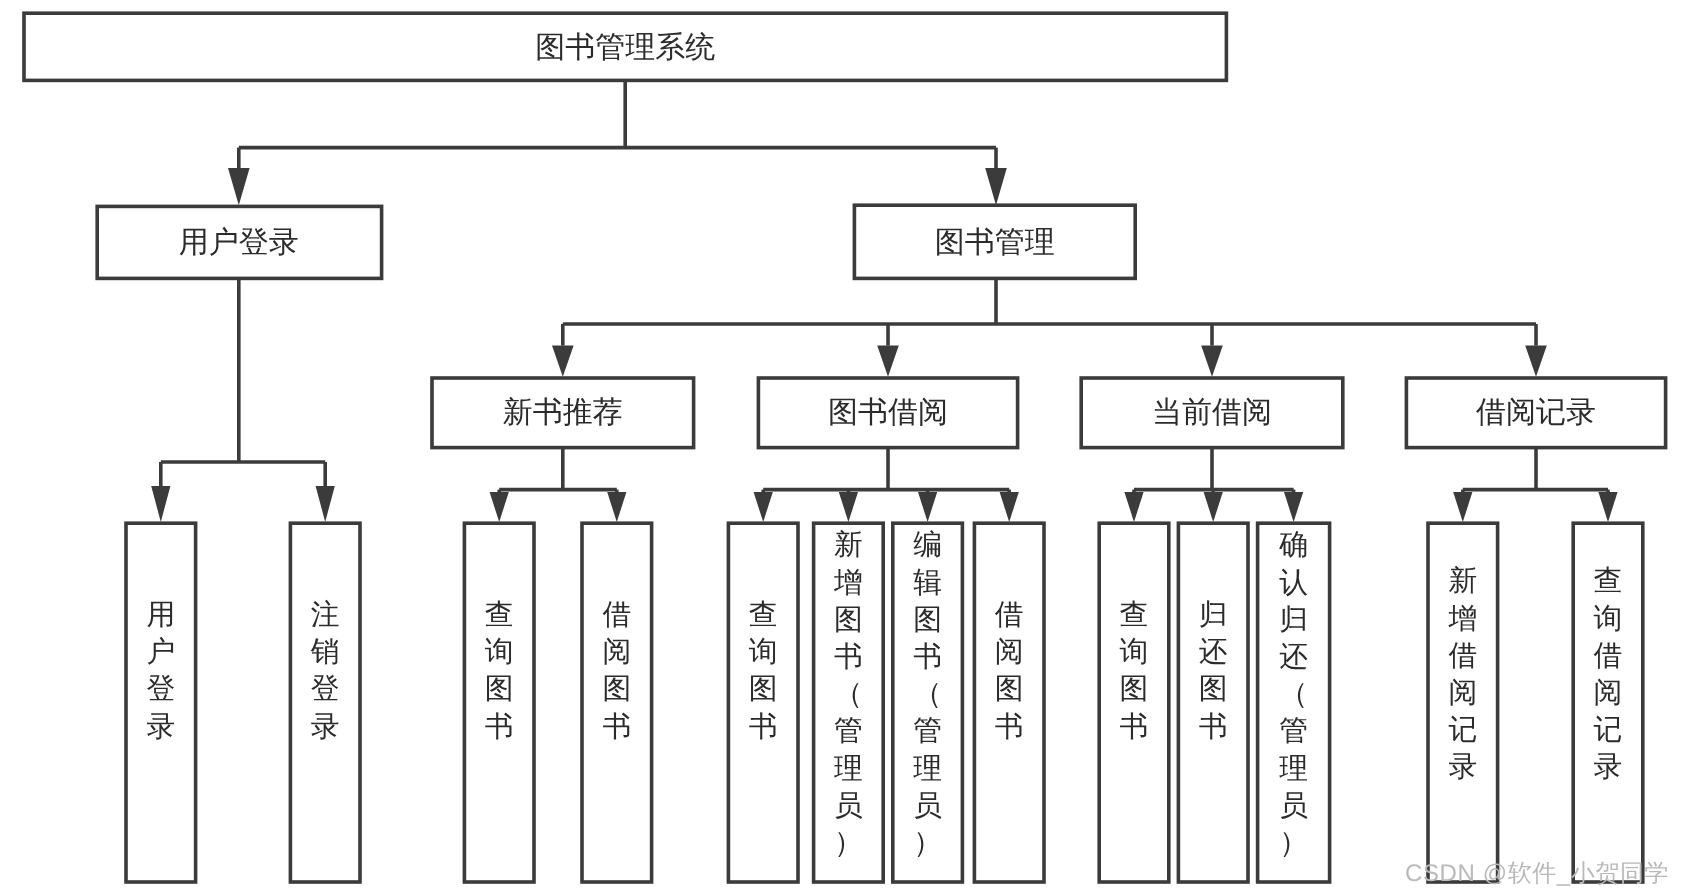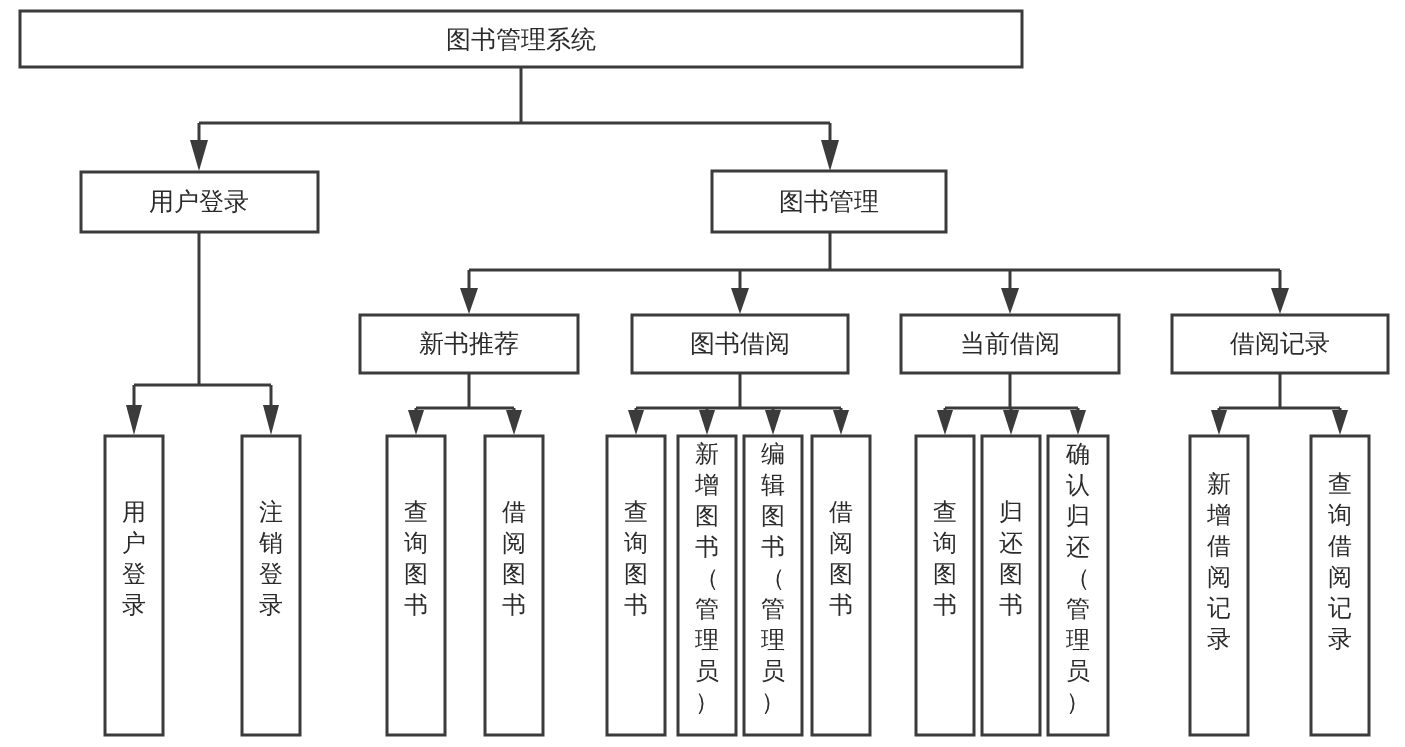--- a/index.html
+++ b/index.html
@@ -217,13 +217,14 @@
         <rect class="node-rect" x="1190" y="436" width="58" height="299"></rect>
         <text class="node-label-v" x="1219" y="492"><tspan x="1219" y="492">新</tspan><tspan x="1219" y="523">增</tspan><tspan x="1219" y="554">借</tspan><tspan x="1219" y="585">阅</tspan><tspan x="1219" y="616">记</tspan><tspan x="1219" y="647">录</tspan></text>
       </g>
       <g>
         <rect class="node-rect" x="1311" y="436" width="58" height="299"></rect>
         <text class="node-label-v" x="1340" y="492"><tspan x="1340" y="492">查</tspan><tspan x="1340" y="523">询</tspan><tspan x="1340" y="554">借</tspan><tspan x="1340" y="585">阅</tspan><tspan x="1340" y="616">记</tspan><tspan x="1340" y="647">录</tspan></text>
       </g>
     </g>
   </svg>
 
+  <div class="watermark">CSDN @软件_小贺同学</div>
 </div>
 
 </body></html>

